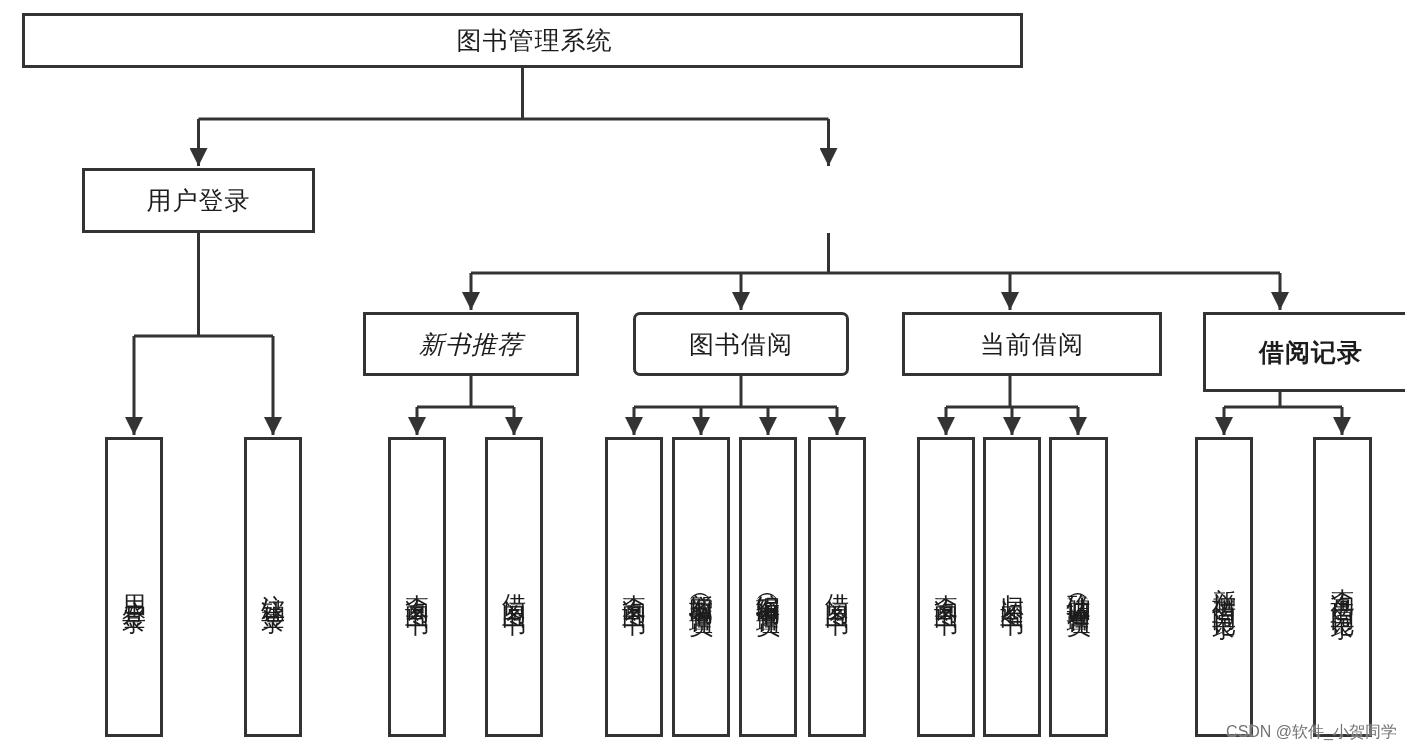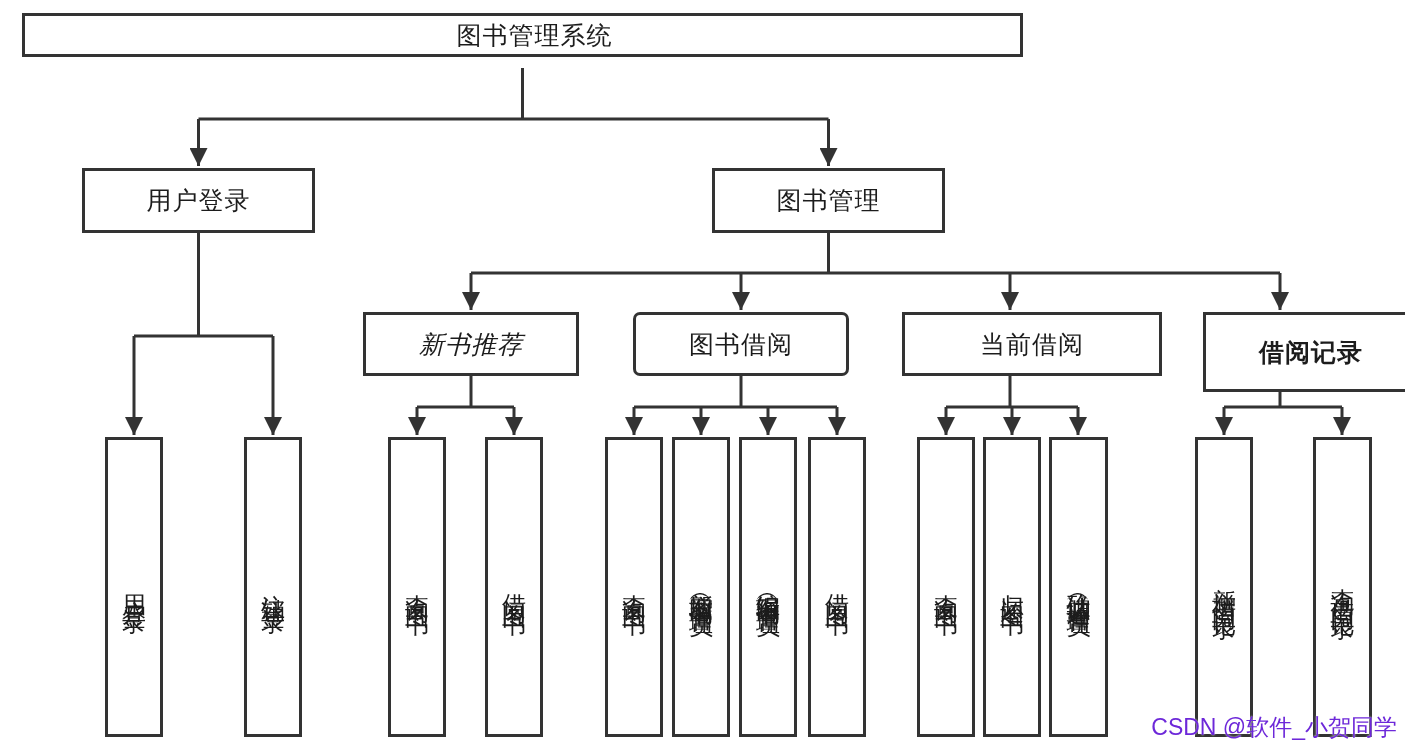--- a/index.html
+++ b/index.html
@@ -31,22 +31,22 @@
     text-orientation:mixed;
     font-size:24px;color:#1c1c1c;
     letter-spacing:6px;
     line-height:1;
     z-index:2;
     text-align:center;
   }
   #watermark{
     position:absolute;
     right:8px;bottom:4px;
-    font-size:23px;
-    color:#6d28d9;
+    font-size:16px;
+    color:#737373;
     text-shadow:0 0 2px #ffffff;
     z-index:3;
     white-space:nowrap;
   }
 </style>
 </head>
 <body>
 
 <div id="stage">
 
@@ -93,24 +93,23 @@
       <path d="M1012 407 V435" marker-end="url(#arrow)"></path>
       <path d="M1078 407 V435" marker-end="url(#arrow)"></path>
 
       <path d="M1280 376 V407"></path>
       <path d="M1224 407 H1342"></path>
       <path d="M1224 407 V435" marker-end="url(#arrow)"></path>
       <path d="M1342 407 V435" marker-end="url(#arrow)"></path>
     </g>
   </svg>
 
-  <div class="hbox" style="left:22px;top:13px;width:1001px;height:44px;padding-left:24px;">图书管理系统</div>
+  <div class="hbox" style="left:22px;top:13px;width:1001px;height:55px;padding-left:24px;">图书管理系统</div>
 
   <div class="hbox" style="left:82px;top:168px;width:233px;height:65px;">用户登录</div>
-  <div class="hbox" style="left:712px;top:168px;width:233px;height:65px;">图书管理</div>
 
   <div class="hbox" style="left:363px;top:312px;width:216px;height:64px;font-style:italic;">新书推荐</div>
   <div class="hbox" style="left:633px;top:312px;width:216px;height:64px;border-radius:7px;">图书借阅</div>
   <div class="hbox" style="left:902px;top:312px;width:260px;height:64px;">当前借阅</div>
   <div class="hbox" style="left:1203px;top:312px;width:216px;height:80px;font-weight:bold;">借阅记录</div>
 
   <div class="vbox" style="left:105px;top:437px;width:58px;height:300px;">用户登录</div>
   <div class="vbox" style="left:244px;top:437px;width:58px;height:300px;">注销登录</div>
 
   <div class="vbox" style="left:388px;top:437px;width:58px;height:300px;">查询图书</div>

